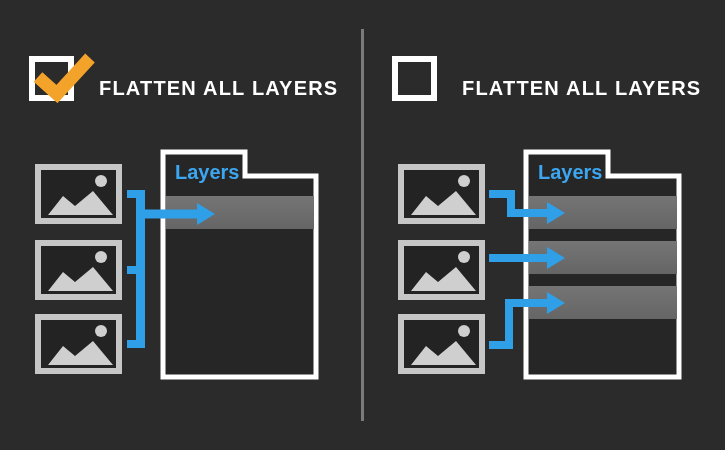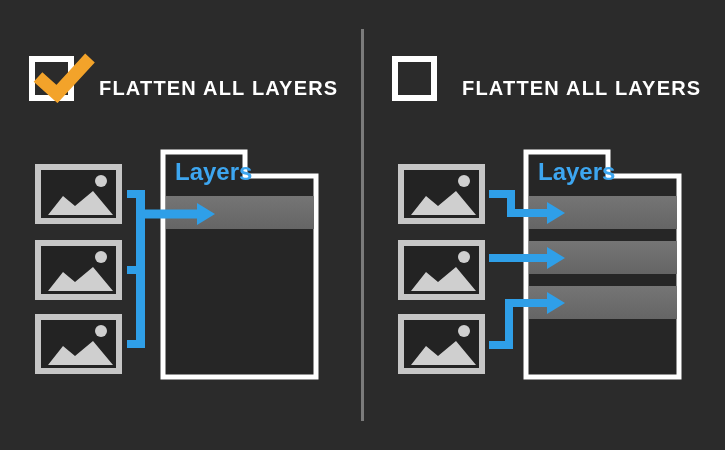--- a/index.html
+++ b/index.html
@@ -27,21 +27,21 @@
   }
 
   .thumb{position:absolute;left:35px;}
   .thumb.t1{top:164px;}
   .thumb.t2{top:240px;}
   .thumb.t3{top:314px;}
 
   .panel-svg{position:absolute;left:160px;top:148px;}
   .panel-title{
     position:absolute;left:175px;top:161px;
-    font-size:24px;font-weight:700;color:#3da6f0;line-height:22px;
+    font-size:20px;font-weight:700;color:#3da6f0;line-height:22px;
   }
   .layer-row{
     position:absolute;left:166px;width:148px;height:33px;
     background:linear-gradient(180deg,#757575 0%,#656565 100%);
   }
   .layer-row.r1{top:196px;}
   .layer-row.r2{top:241px;}
   .layer-row.r3{top:286px;}
 
   .connectors{position:absolute;left:0;top:0;pointer-events:none;z-index:6;}

